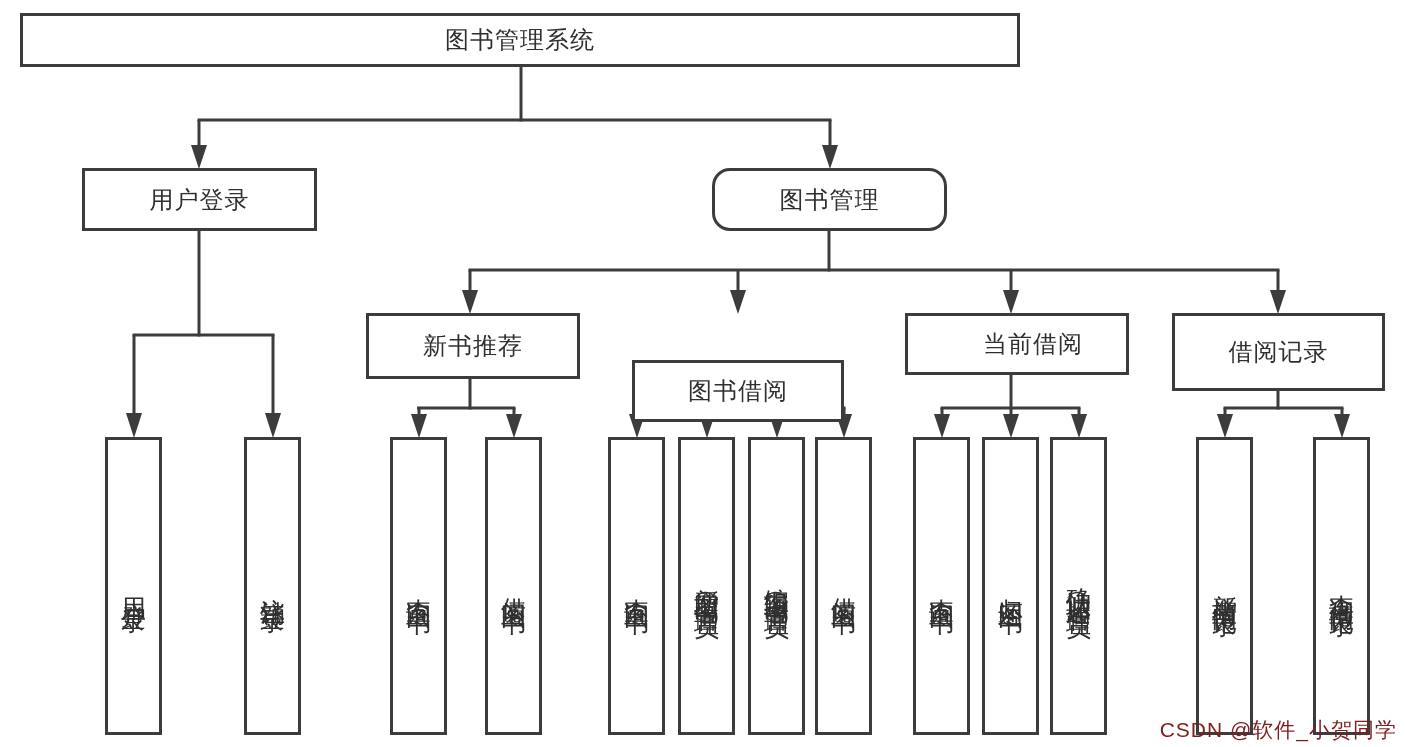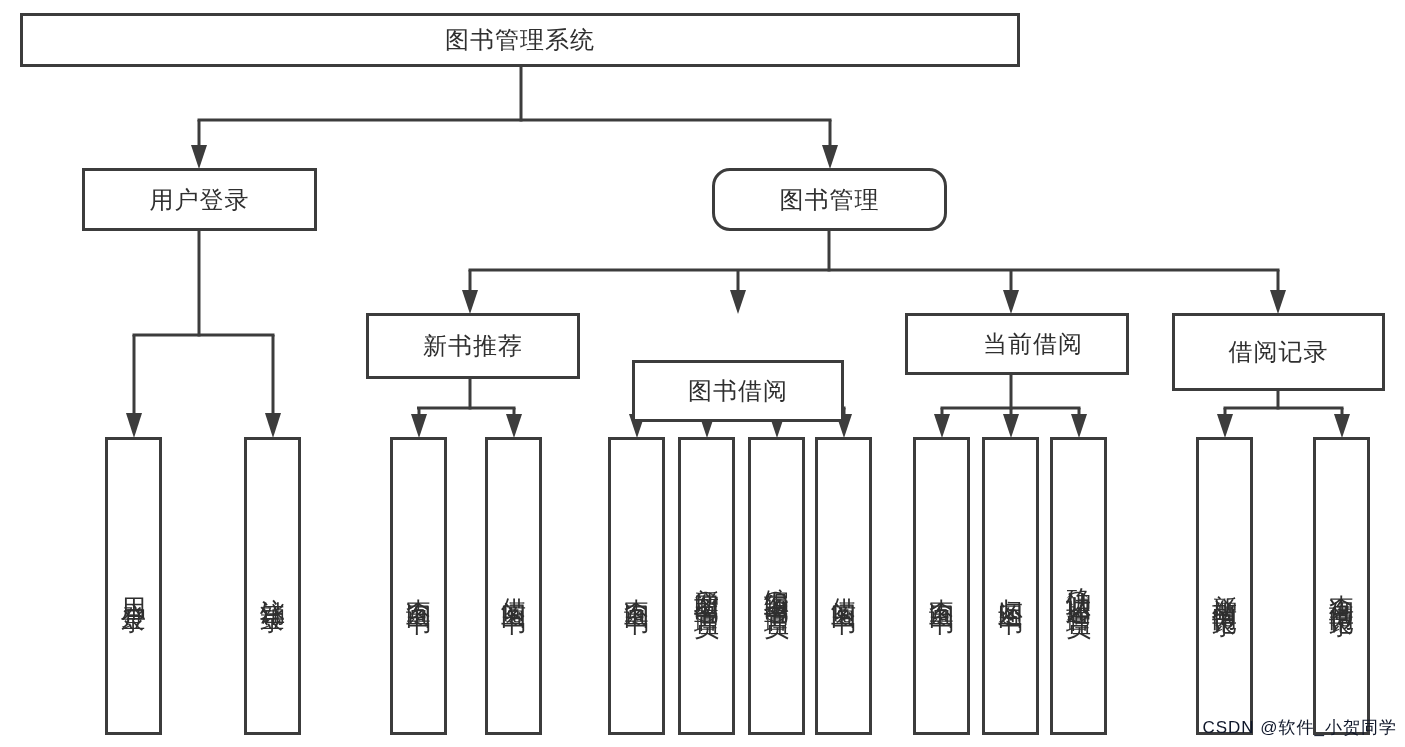--- a/index.html
+++ b/index.html
@@ -35,22 +35,22 @@
   }
   #connectors{
     position:absolute;
     left:0;top:0;
     pointer-events:none;
   }
   #watermark{
     position:absolute;
     top:716px;
     right:8px;
-    font-size:17px;
-    color:#0f172a;
+    font-size:21px;
+    color:#7f1d1d;
     letter-spacing:1px;
     z-index:5;
     white-space:nowrap;
   }
 </style>
 </head>
 <body>
 
 <div id="stage">
 

